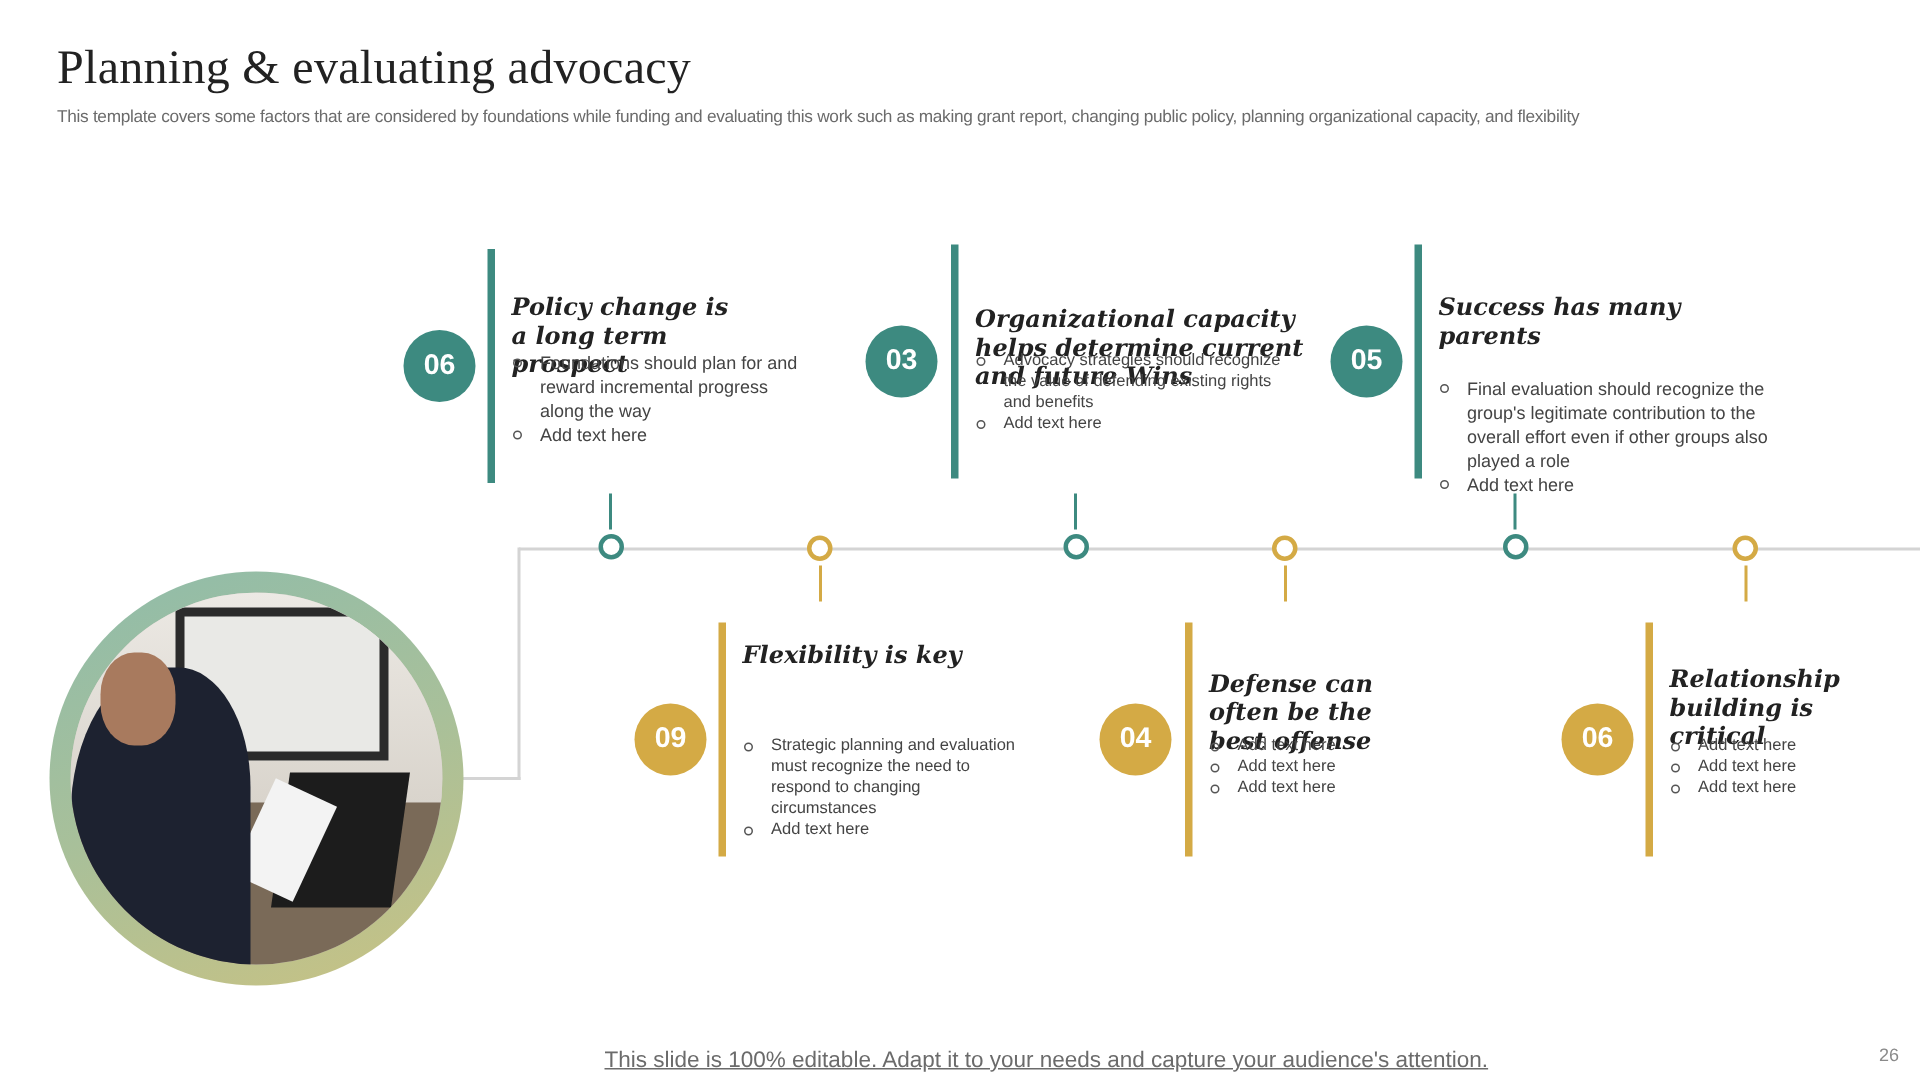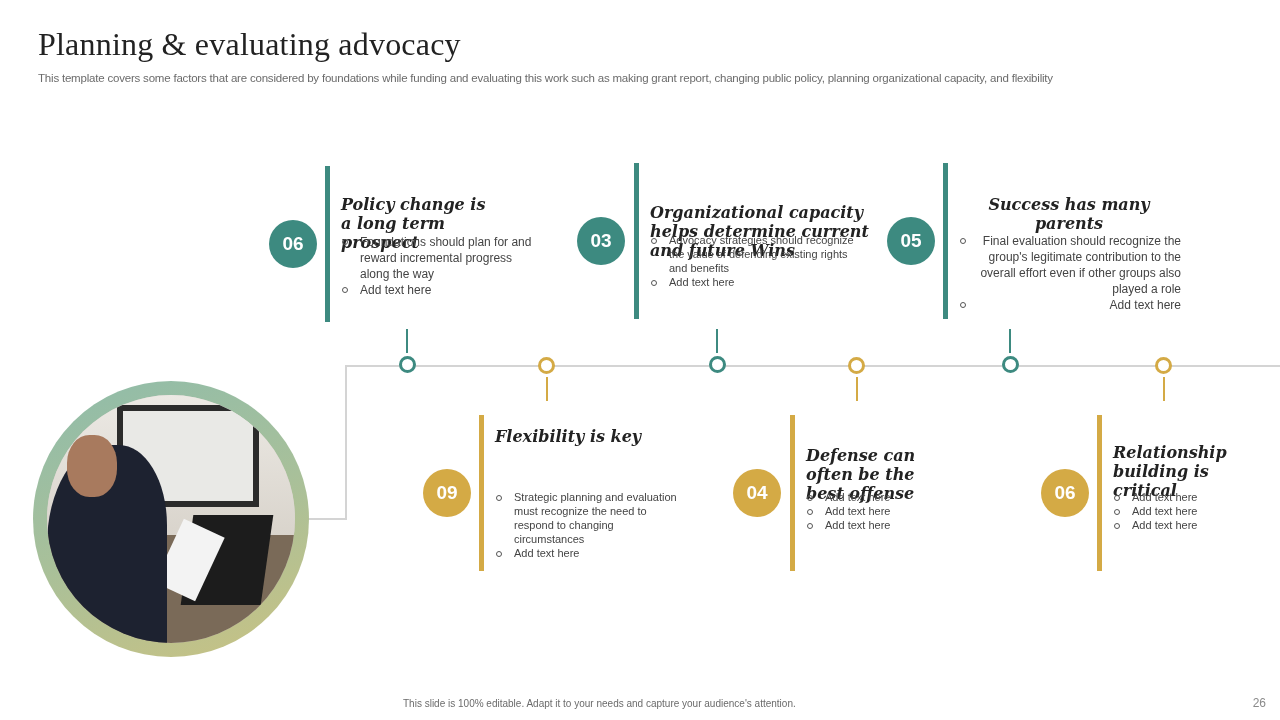--- a/index.html
+++ b/index.html
@@ -1,19 +1,19 @@
 <!DOCTYPE html>
 <html><head>
 <meta charset="utf-8">
 <style>
   html, body { margin:0; padding:0; }
   body { width:1280px; height:720px; background:#ffffff; position:relative; overflow:hidden; font-family:"Liberation Sans", sans-serif; }
   .title { position:absolute; left:38px; top:26px; font-family:"Liberation Serif", serif; font-size:32px; color:#222; letter-spacing:0.2px; margin:0; font-weight:normal; }
   .subtitle { position:absolute; left:38px; top:72px; font-size:11.5px; color:#6b6b6b; letter-spacing:-0.2px; white-space:nowrap; }
-  .footer { position:absolute; left:403px; top:698px; font-size:10px; color:#6b6b6b; }
+  .footer { position:absolute; left:403px; top:698px; font-size:15px; color:#6b6b6b;text-decoration:underline; }
   .page-num { position:absolute; right:14px; top:696px; font-size:12px; color:#8a8a8a; }
 
   .hline { position:absolute; left:346px; top:365px; width:934px; height:2px; background:#d4d4d4; }
   .vline { position:absolute; left:345px; top:365px; width:2px; height:155px; background:#d4d4d4; }
   .hline2 { position:absolute; left:305px; top:518px; width:42px; height:2px; background:#d4d4d4; }
 
   .node { position:absolute; width:11px; height:11px; border-radius:50%; background:#fff; border:3.5px solid #3d8a80; }
   .node.gold { border-color:#d4aa45; }
   .stem { position:absolute; width:1.5px; height:24px; background:#3d8a80; }
   .stem.gold { background:#d4aa45; }
@@ -78,22 +78,22 @@
   <div class="heading" style="top:40px;width:225px;">Organizational capacity helps determine current and future Wins</div>
   <ul style="top:70px;width:210px;">
     <li class="tight">Advocacy strategies should recognize the value of defending existing rights and benefits</li>
     <li class="tight">Add text here</li>
   </ul>
 </div>
 
 <div class="card" style="left:943px;top:163px;width:240px;height:156px;">
   <div class="bar"></div>
   <div class="badge" style="left:-56px;top:54px;">05</div>
-  <div class="heading" style="top:32px;width:220px;text-align:center;">Success has many parents</div>
-  <ul style="top:70px;width:222px;text-align:right;">
+  <div class="heading" style="top:32px;width:220px;">Success has many parents</div>
+  <ul style="top:88px;width:222px;">
     <li>Final evaluation should recognize the group's legitimate contribution to the overall effort even if other groups also played a role</li>
     <li>Add text here</li>
   </ul>
 </div>
 
 <div class="card gold" style="left:479px;top:415px;width:210px;height:156px;">
   <div class="bar"></div>
   <div class="badge" style="left:-56px;top:54px;">09</div>
   <div class="heading" style="top:12px;width:190px;">Flexibility is key</div>
   <ul style="top:75px;width:190px;">

